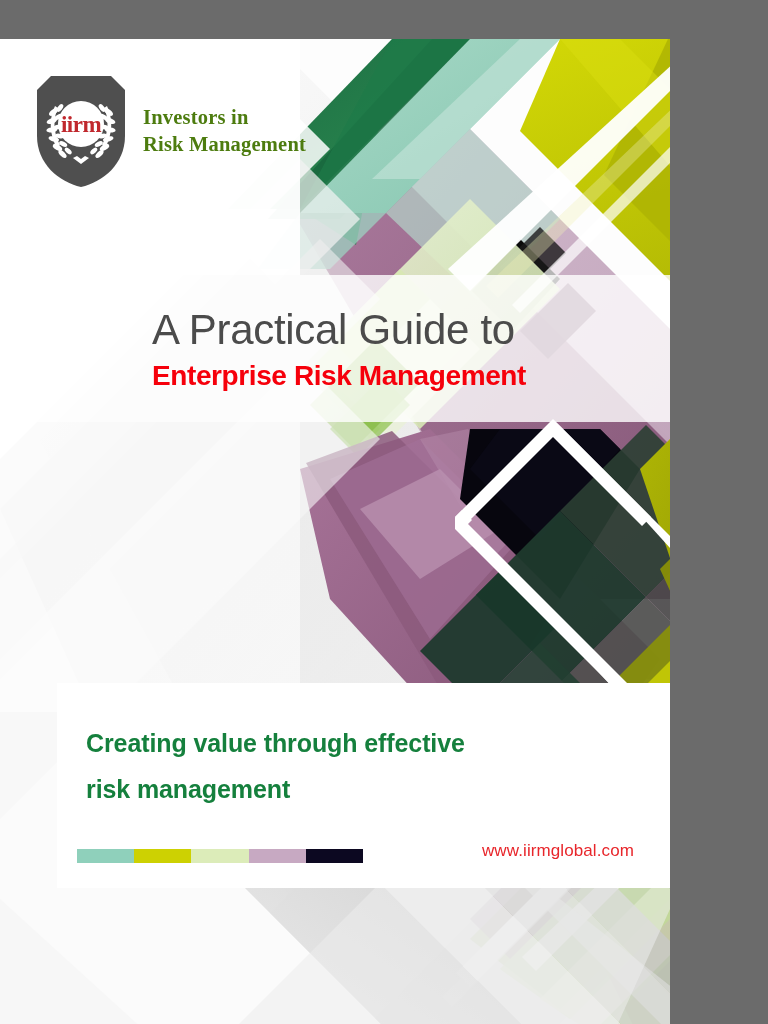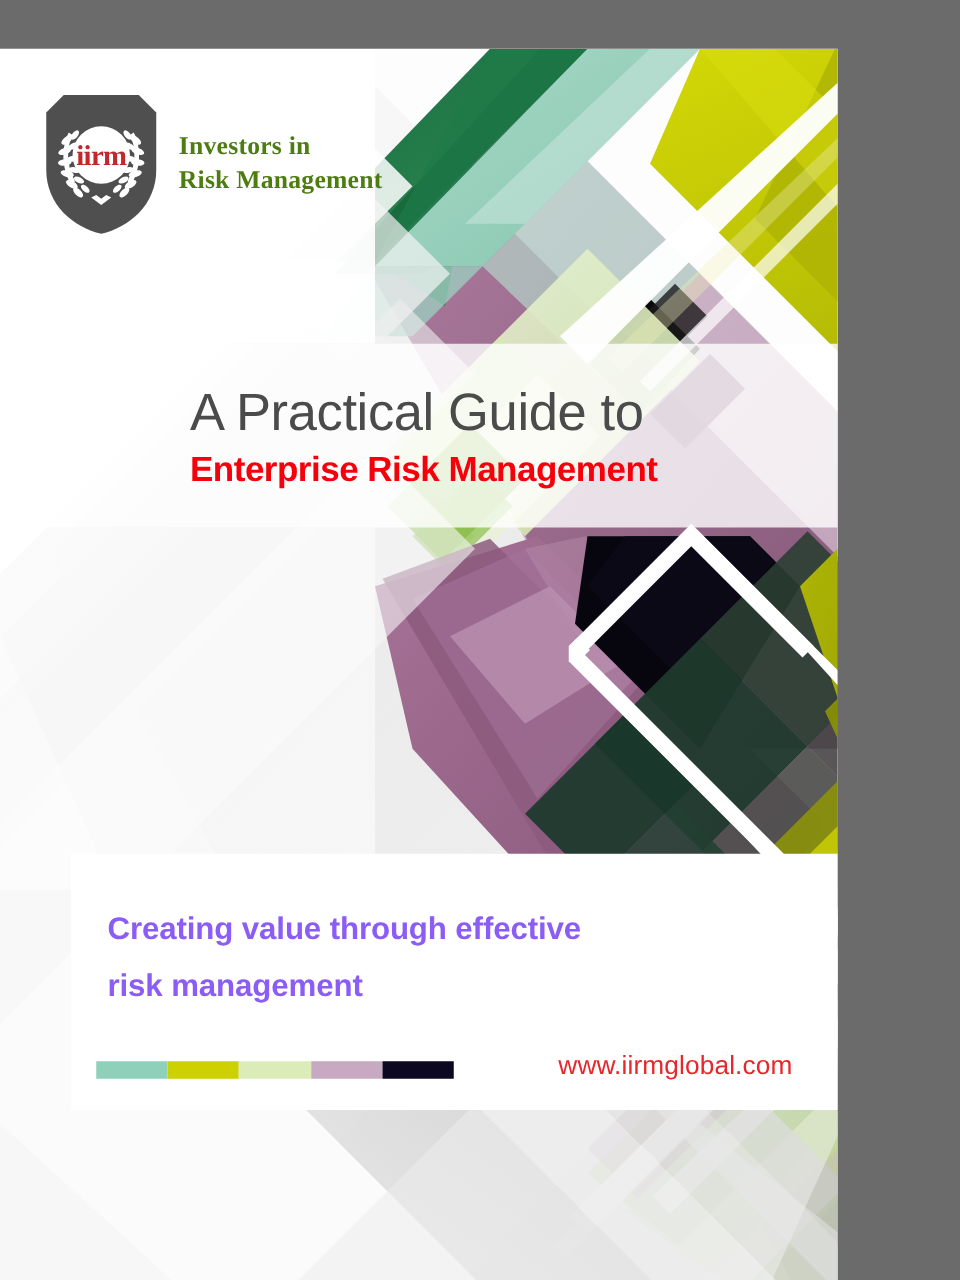--- a/index.html
+++ b/index.html
@@ -112,21 +112,21 @@
     display: flex;
     height: 14px;
     width: 286px;
   }
   .swatch { flex: 1 1 auto; height: 100%; }
   .website {
     position: absolute;
     right: 43px;
     top: 158px;
     color: #e8262b;
-    font-size: 21px;
+    font-size: 17px;
     font-weight: 400;
     letter-spacing: 0.1px;
   }
 </style>
 </head>
 <body>
 
 <div class="page">
 
   <div class="art">
@@ -353,21 +353,21 @@
   </div>
 
   <div class="title-band">
     <div class="title-inner">
       <div class="title-line1" style="color: rgb(75, 75, 75);">A Practical Guide to</div>
       <div class="title-line2" style="color: rgb(246, 0, 11);">Enterprise Risk Management</div>
     </div>
   </div>
 
   <div class="bottom-card">
-    <div class="tagline" style="color: #8b5cf6;">Creating value through effective
+    <div class="tagline" style="color: #15803d;">Creating value through effective
 risk management</div>
 
     <div class="swatches">
       <span class="swatch" style="background: rgb(143, 208, 187);"></span>
       <span class="swatch" style="background: rgb(205, 209, 2);"></span>
       <span class="swatch" style="background: rgb(220, 236, 185);"></span>
       <span class="swatch" style="background: rgb(199, 169, 194);"></span>
       <span class="swatch" style="background: rgb(12, 8, 33);"></span>
     </div>
 

